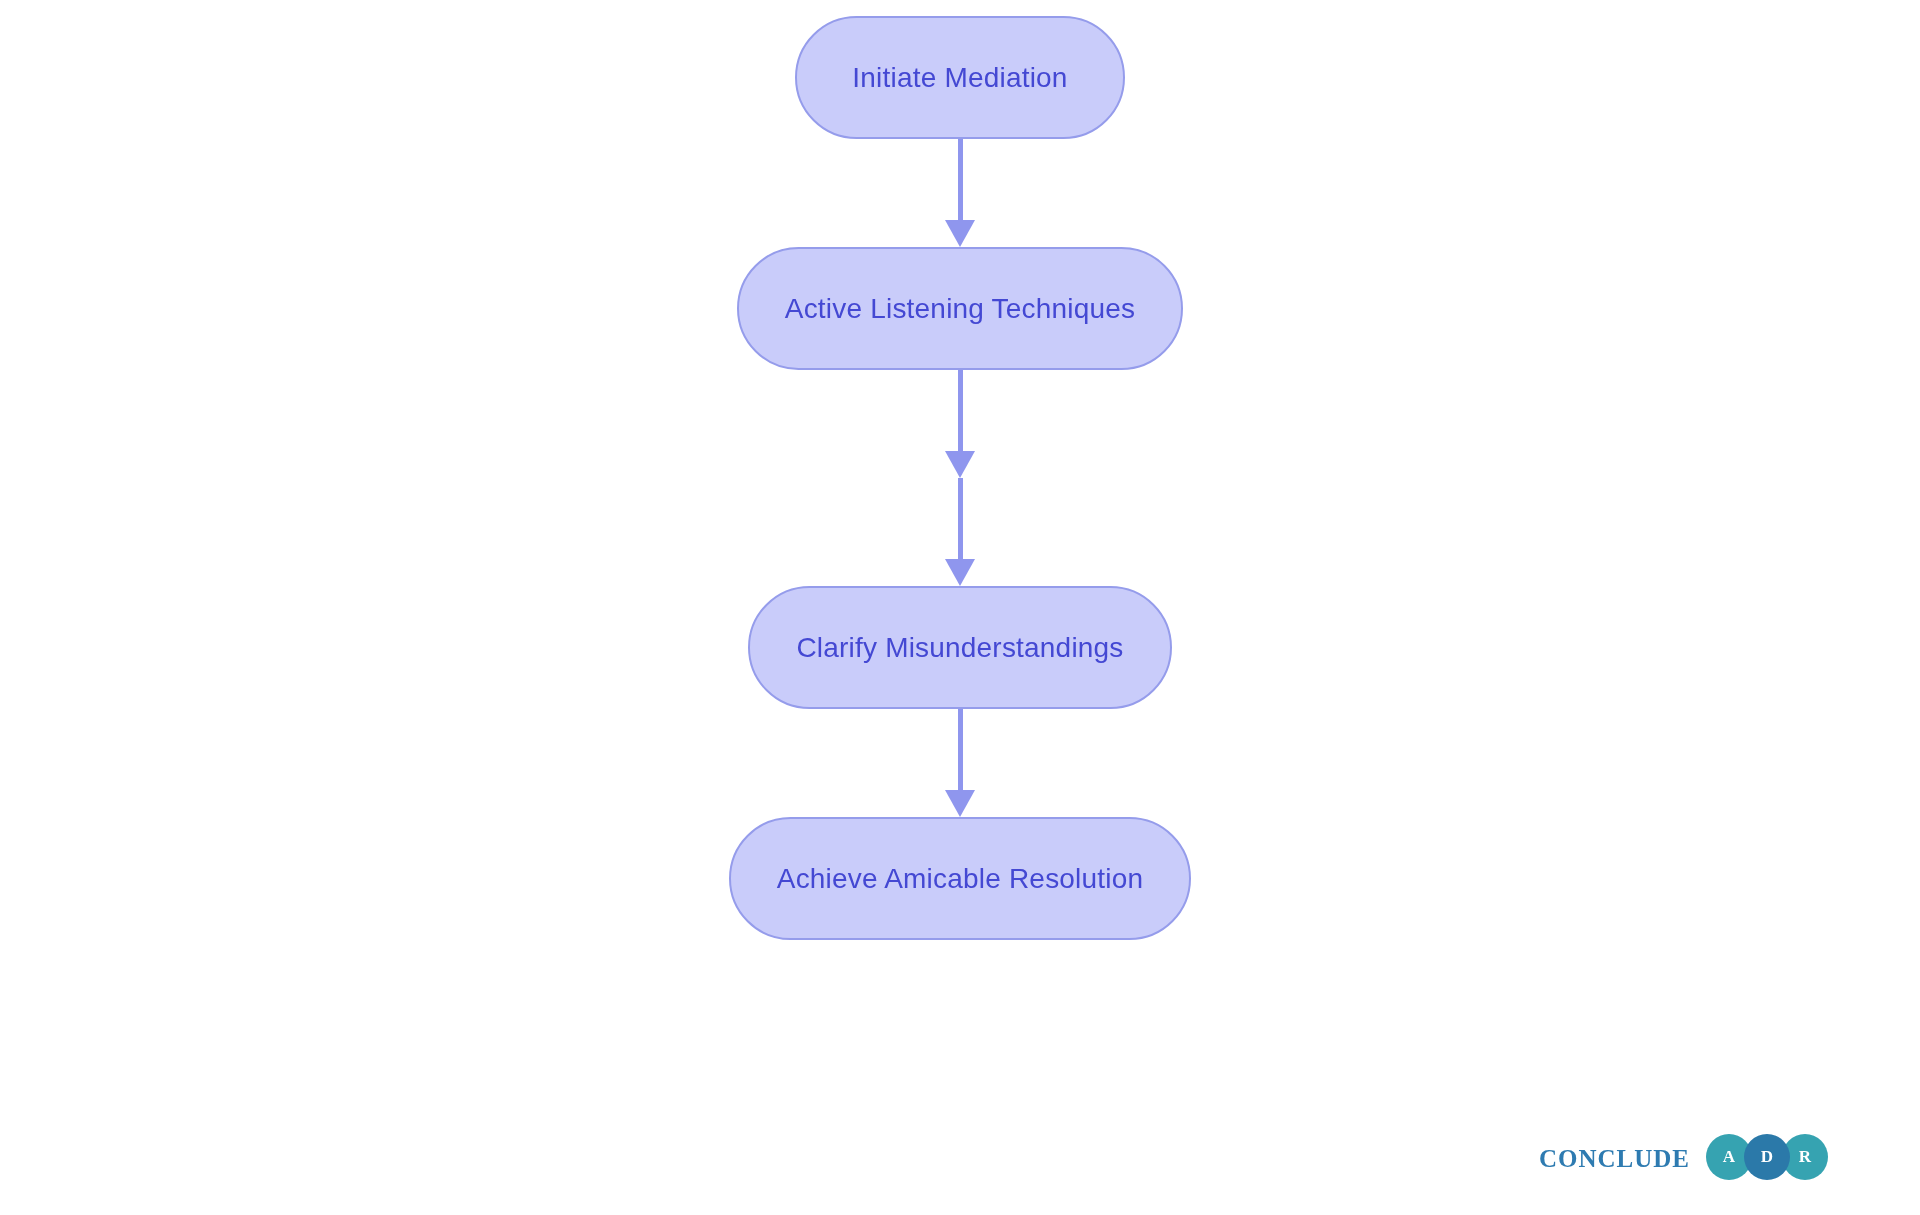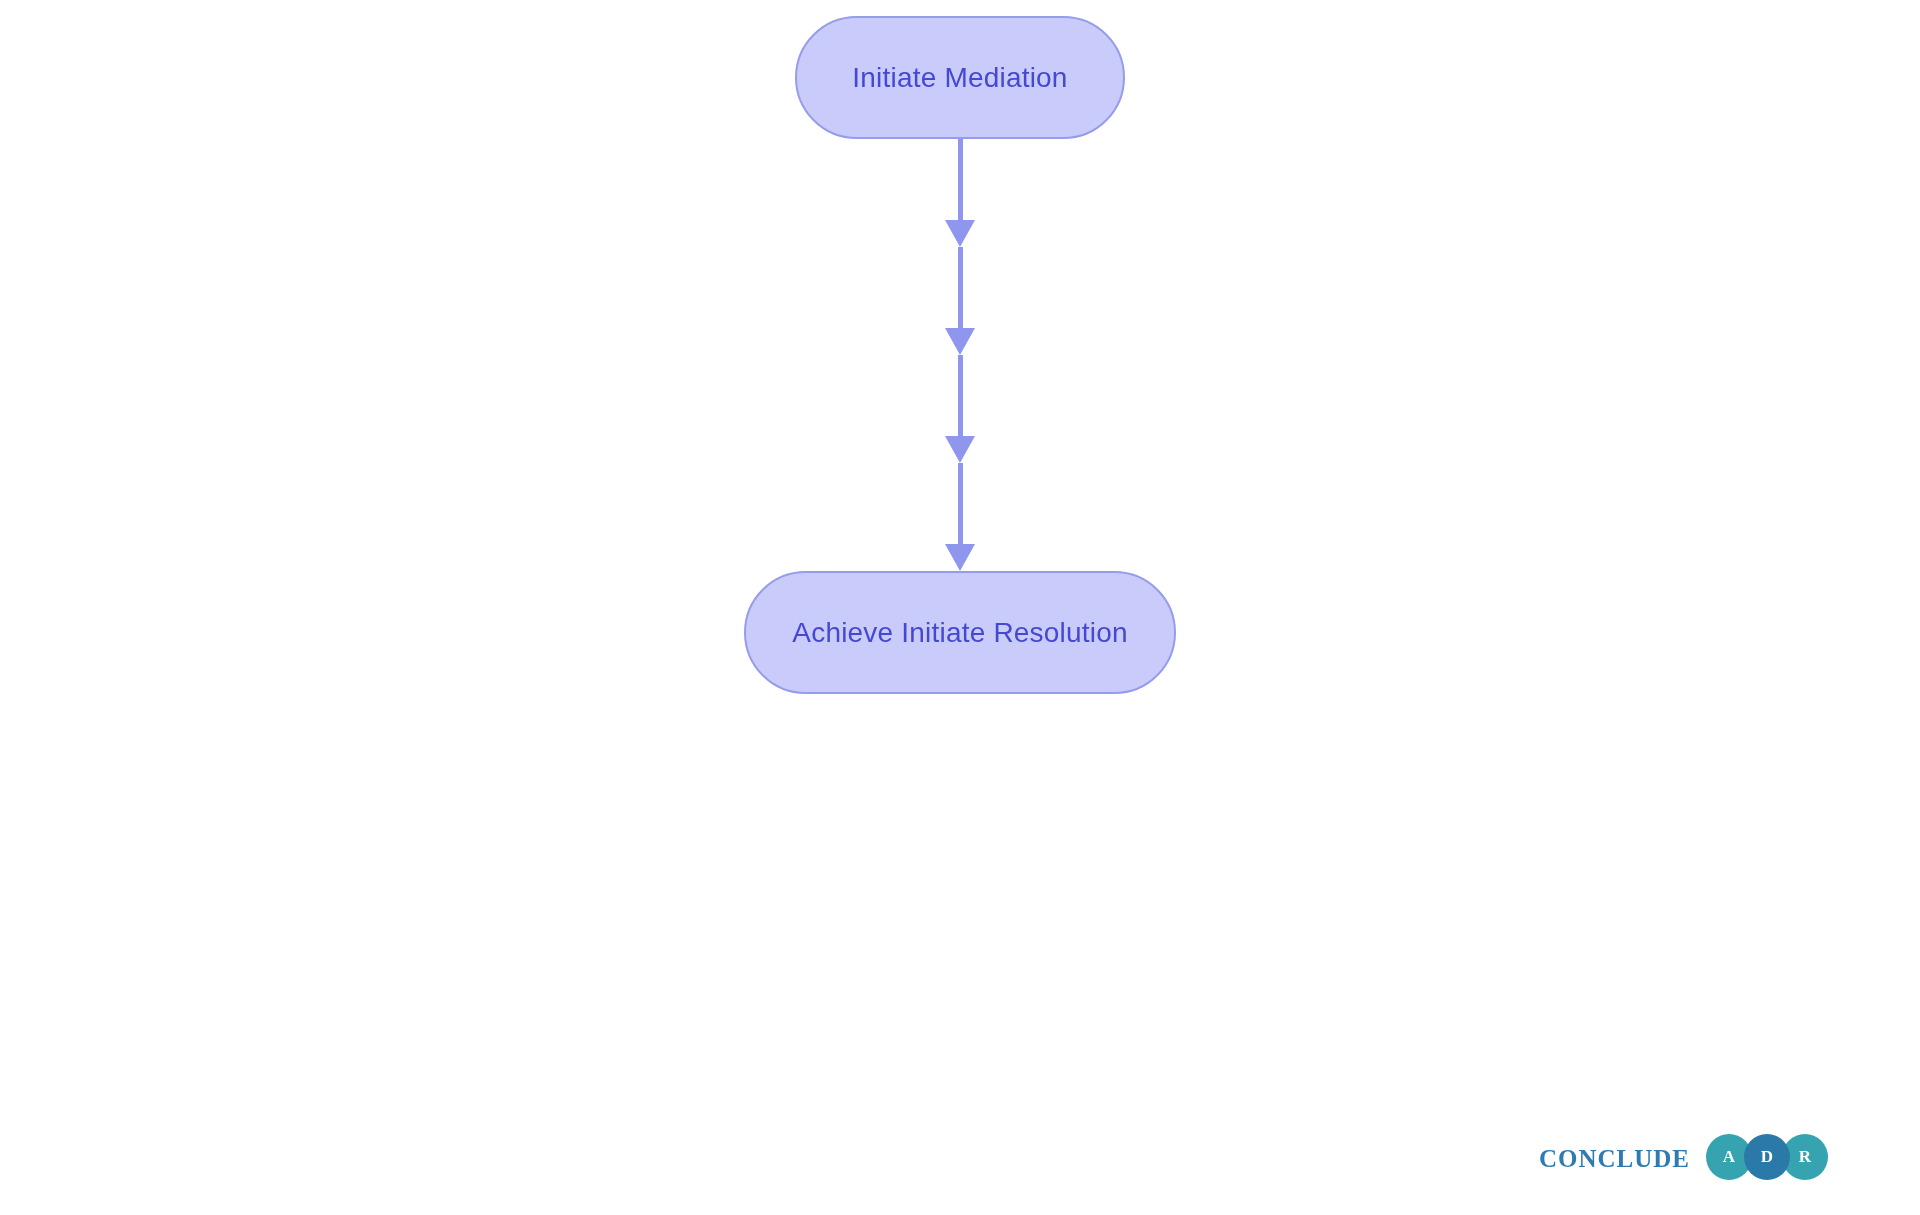--- a/index.html
+++ b/index.html
@@ -109,40 +109,46 @@
 
   <div class="node">
     <span>Initiate Mediation</span>
   </div>
 
   <div class="arrow">
     <span class="arrow-line"></span>
     <span class="arrow-head"></span>
   </div>
 
-
-  <div class="arrow">
-    <span class="arrow-line"></span>
-    <span class="arrow-head"></span>
+  <div class="node">
+    <span>Active Listening Techniques</span>
   </div>
-
 
   <div class="arrow">
     <span class="arrow-line"></span>
     <span class="arrow-head"></span>
   </div>
 
 
   <div class="arrow">
     <span class="arrow-line"></span>
     <span class="arrow-head"></span>
   </div>
 
   <div class="node">
-    <span>Achieve Initiate Resolution</span>
+    <span>Clarify Misunderstandings</span>
+  </div>
+
+  <div class="arrow">
+    <span class="arrow-line"></span>
+    <span class="arrow-head"></span>
+  </div>
+
+  <div class="node">
+    <span>Achieve Amicable Resolution</span>
   </div>
 
 </div>
 
 <div class="logo">
   <span class="wordmark">CONCLUDE</span>
   <span class="badges">
     <span class="badge teal">
       <span>A</span>
     </span>

